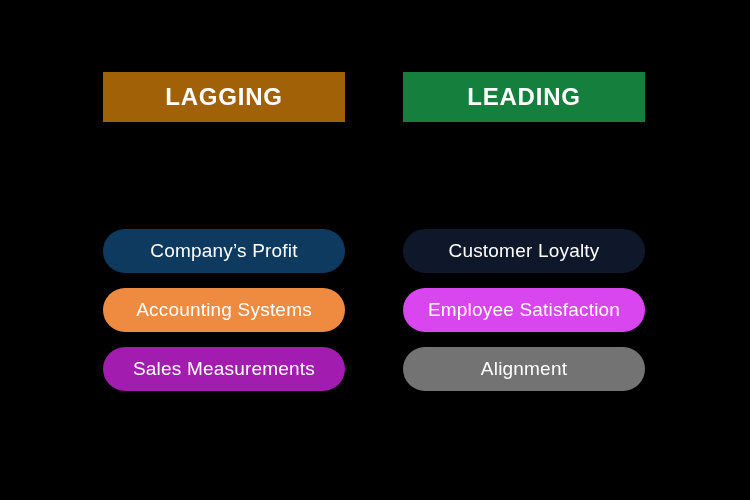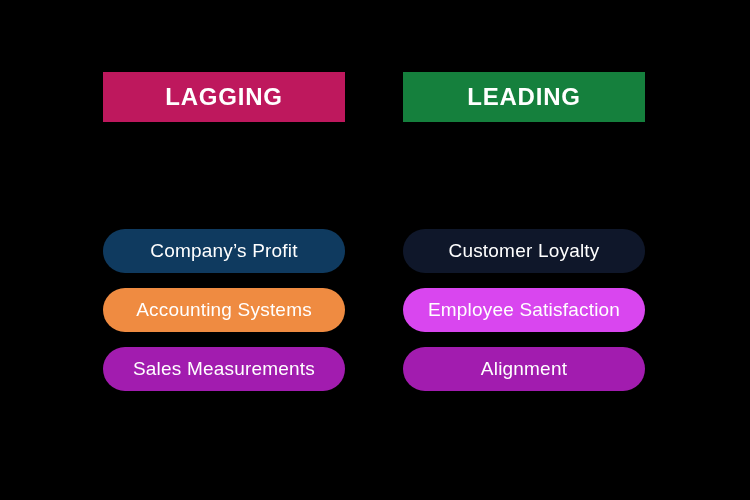--- a/index.html
+++ b/index.html
@@ -48,30 +48,30 @@
     font-weight: 400;
     letter-spacing: 0.2px;
   }
 </style>
 </head>
 <body>
 
 <div class="canvas" style="background-color: rgb(0, 0, 0);">
 
   <div class="column left">
-    <div class="col-header" style="background-color: #be185d;">LAGGING</div>
+    <div class="col-header" style="background-color: #a16207;">LAGGING</div>
     <div class="pills">
       <div class="pill" style="background-color: rgb(15, 58, 95);">Company’s Profit</div>
       <div class="pill" style="background-color: rgb(239, 139, 65);">Accounting Systems</div>
       <div class="pill" style="background-color: #a21caf;">Sales Measurements</div>
     </div>
   </div>
 
   <div class="column right">
     <div class="col-header" style="background-color: #15803d;">LEADING</div>
     <div class="pills">
       <div class="pill" style="background-color: #0f172a;">Customer Loyalty</div>
       <div class="pill" style="background-color: #d946ef;">Employee Satisfaction</div>
-      <div class="pill" style="background-color: #a21caf;">Alignment</div>
+      <div class="pill" style="background-color: #737373;">Alignment</div>
     </div>
   </div>
 
 </div>
 
 </body></html>

